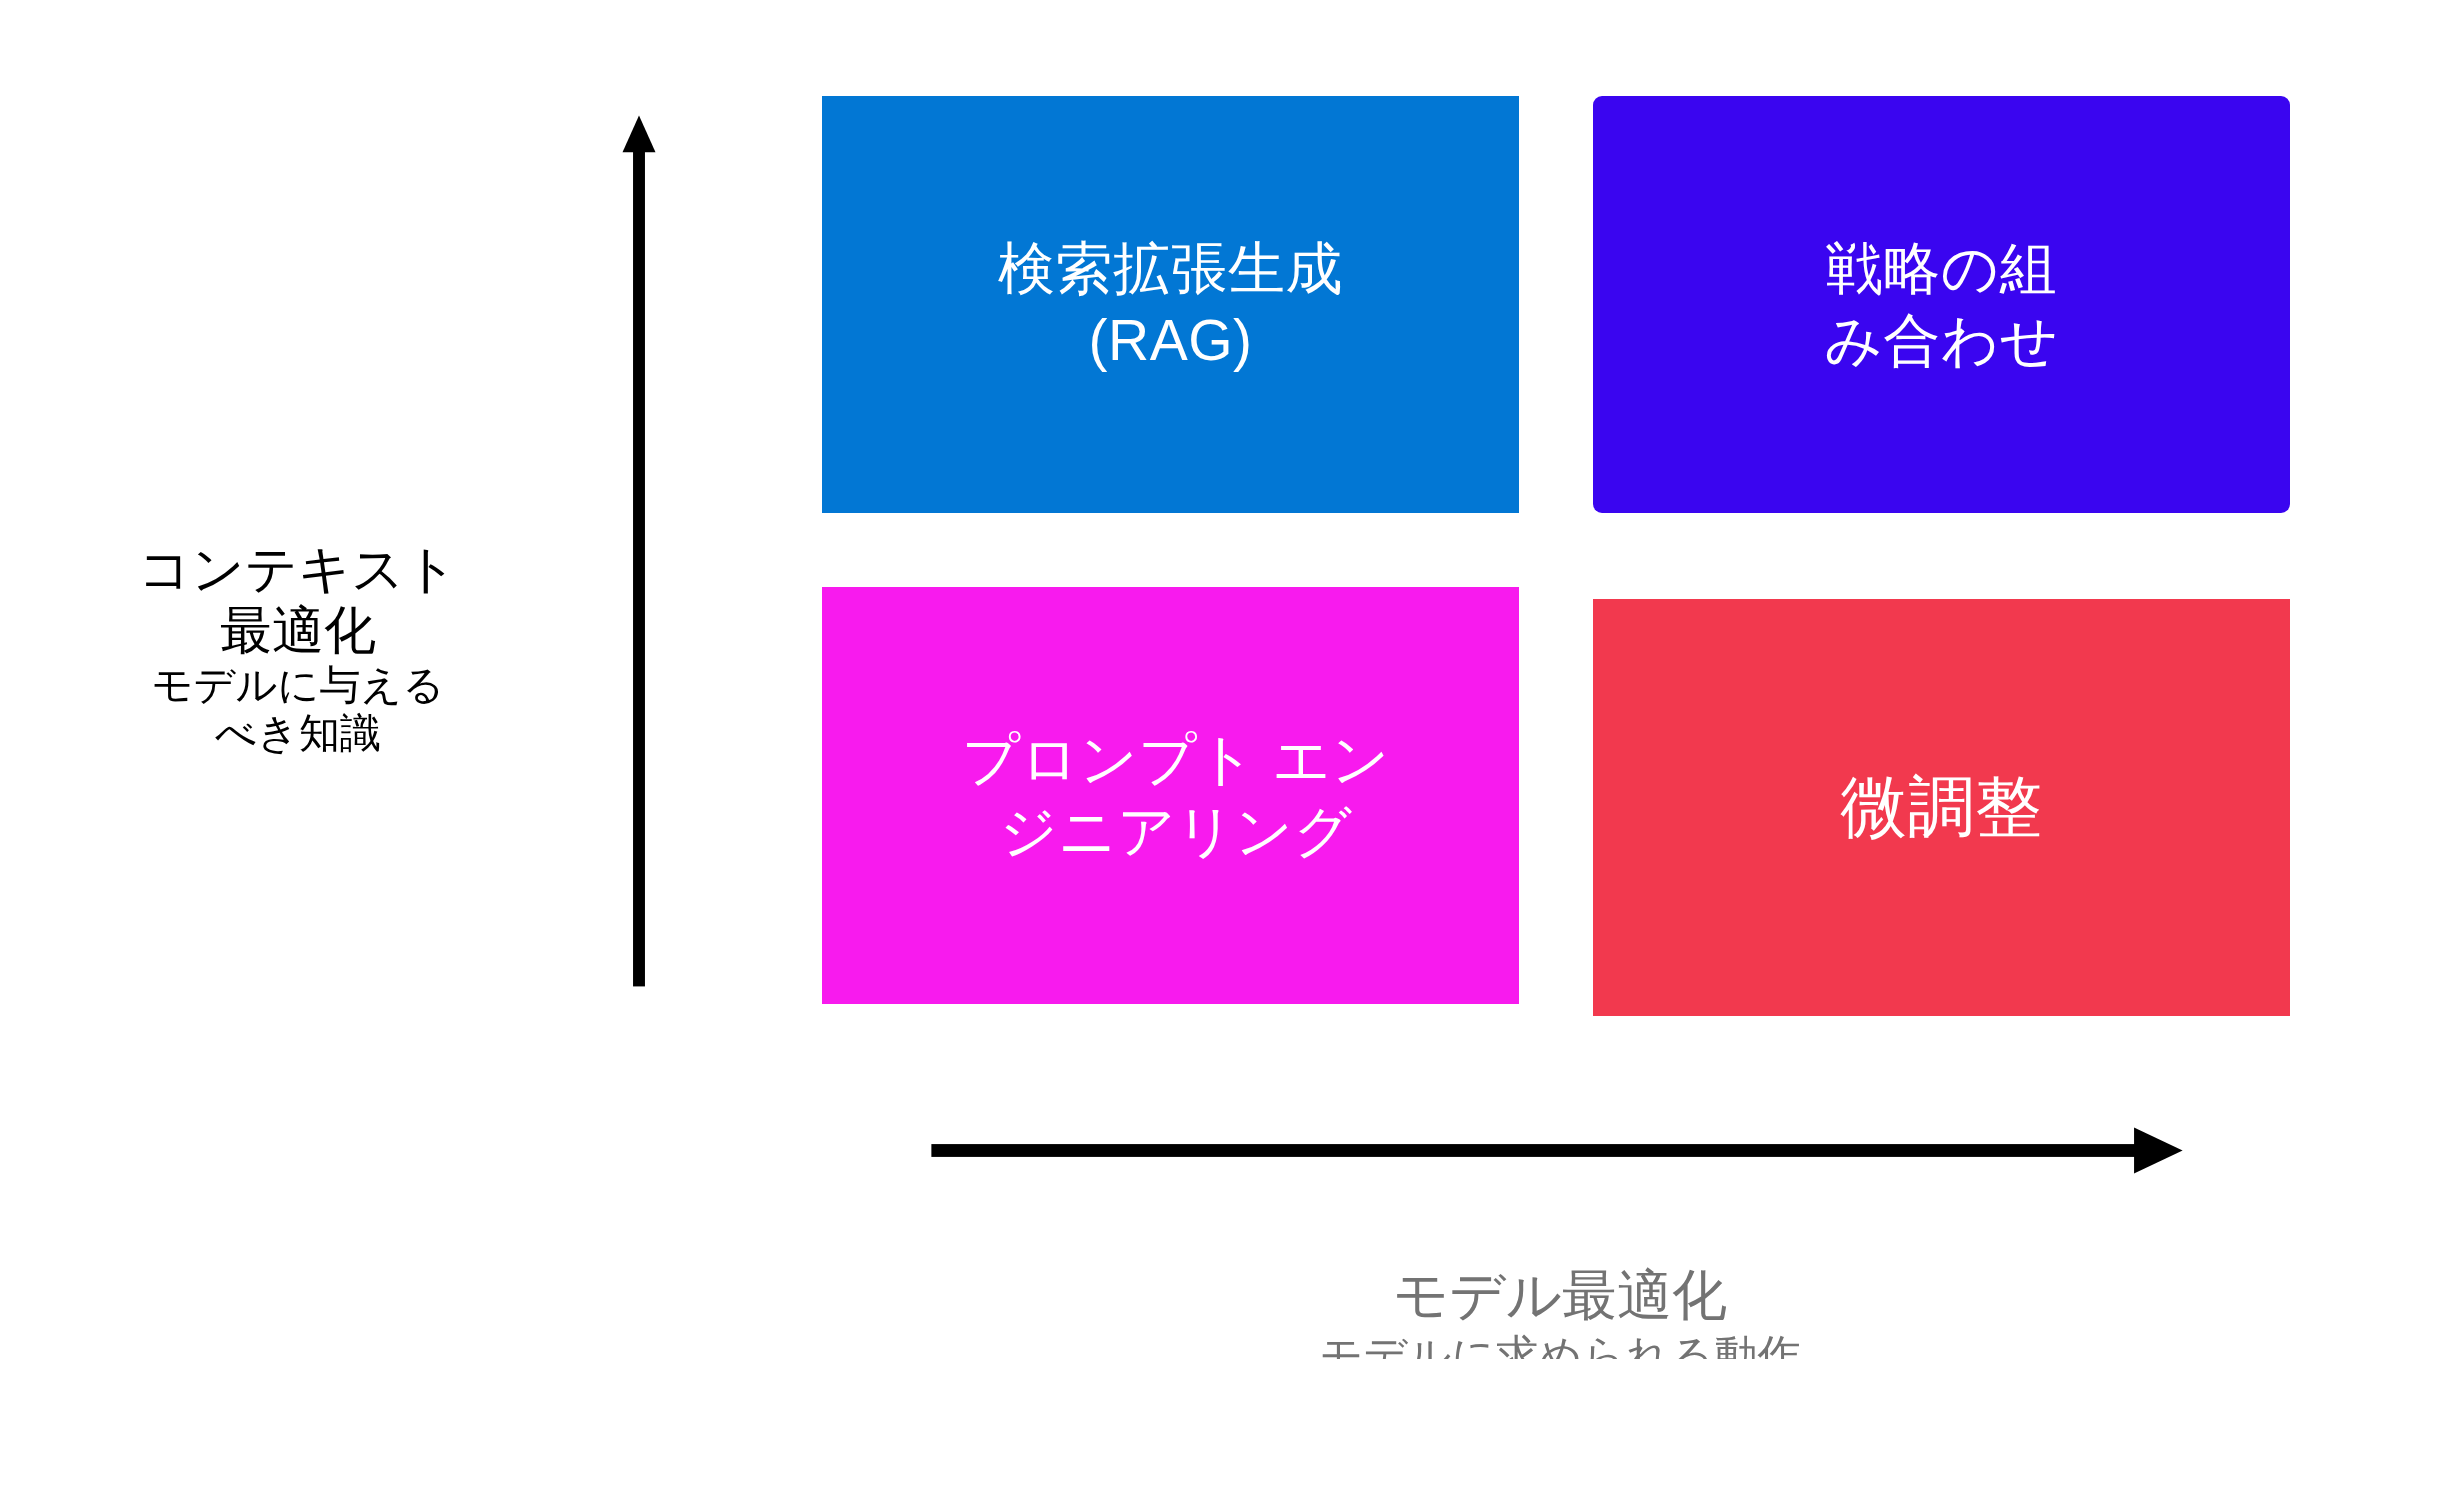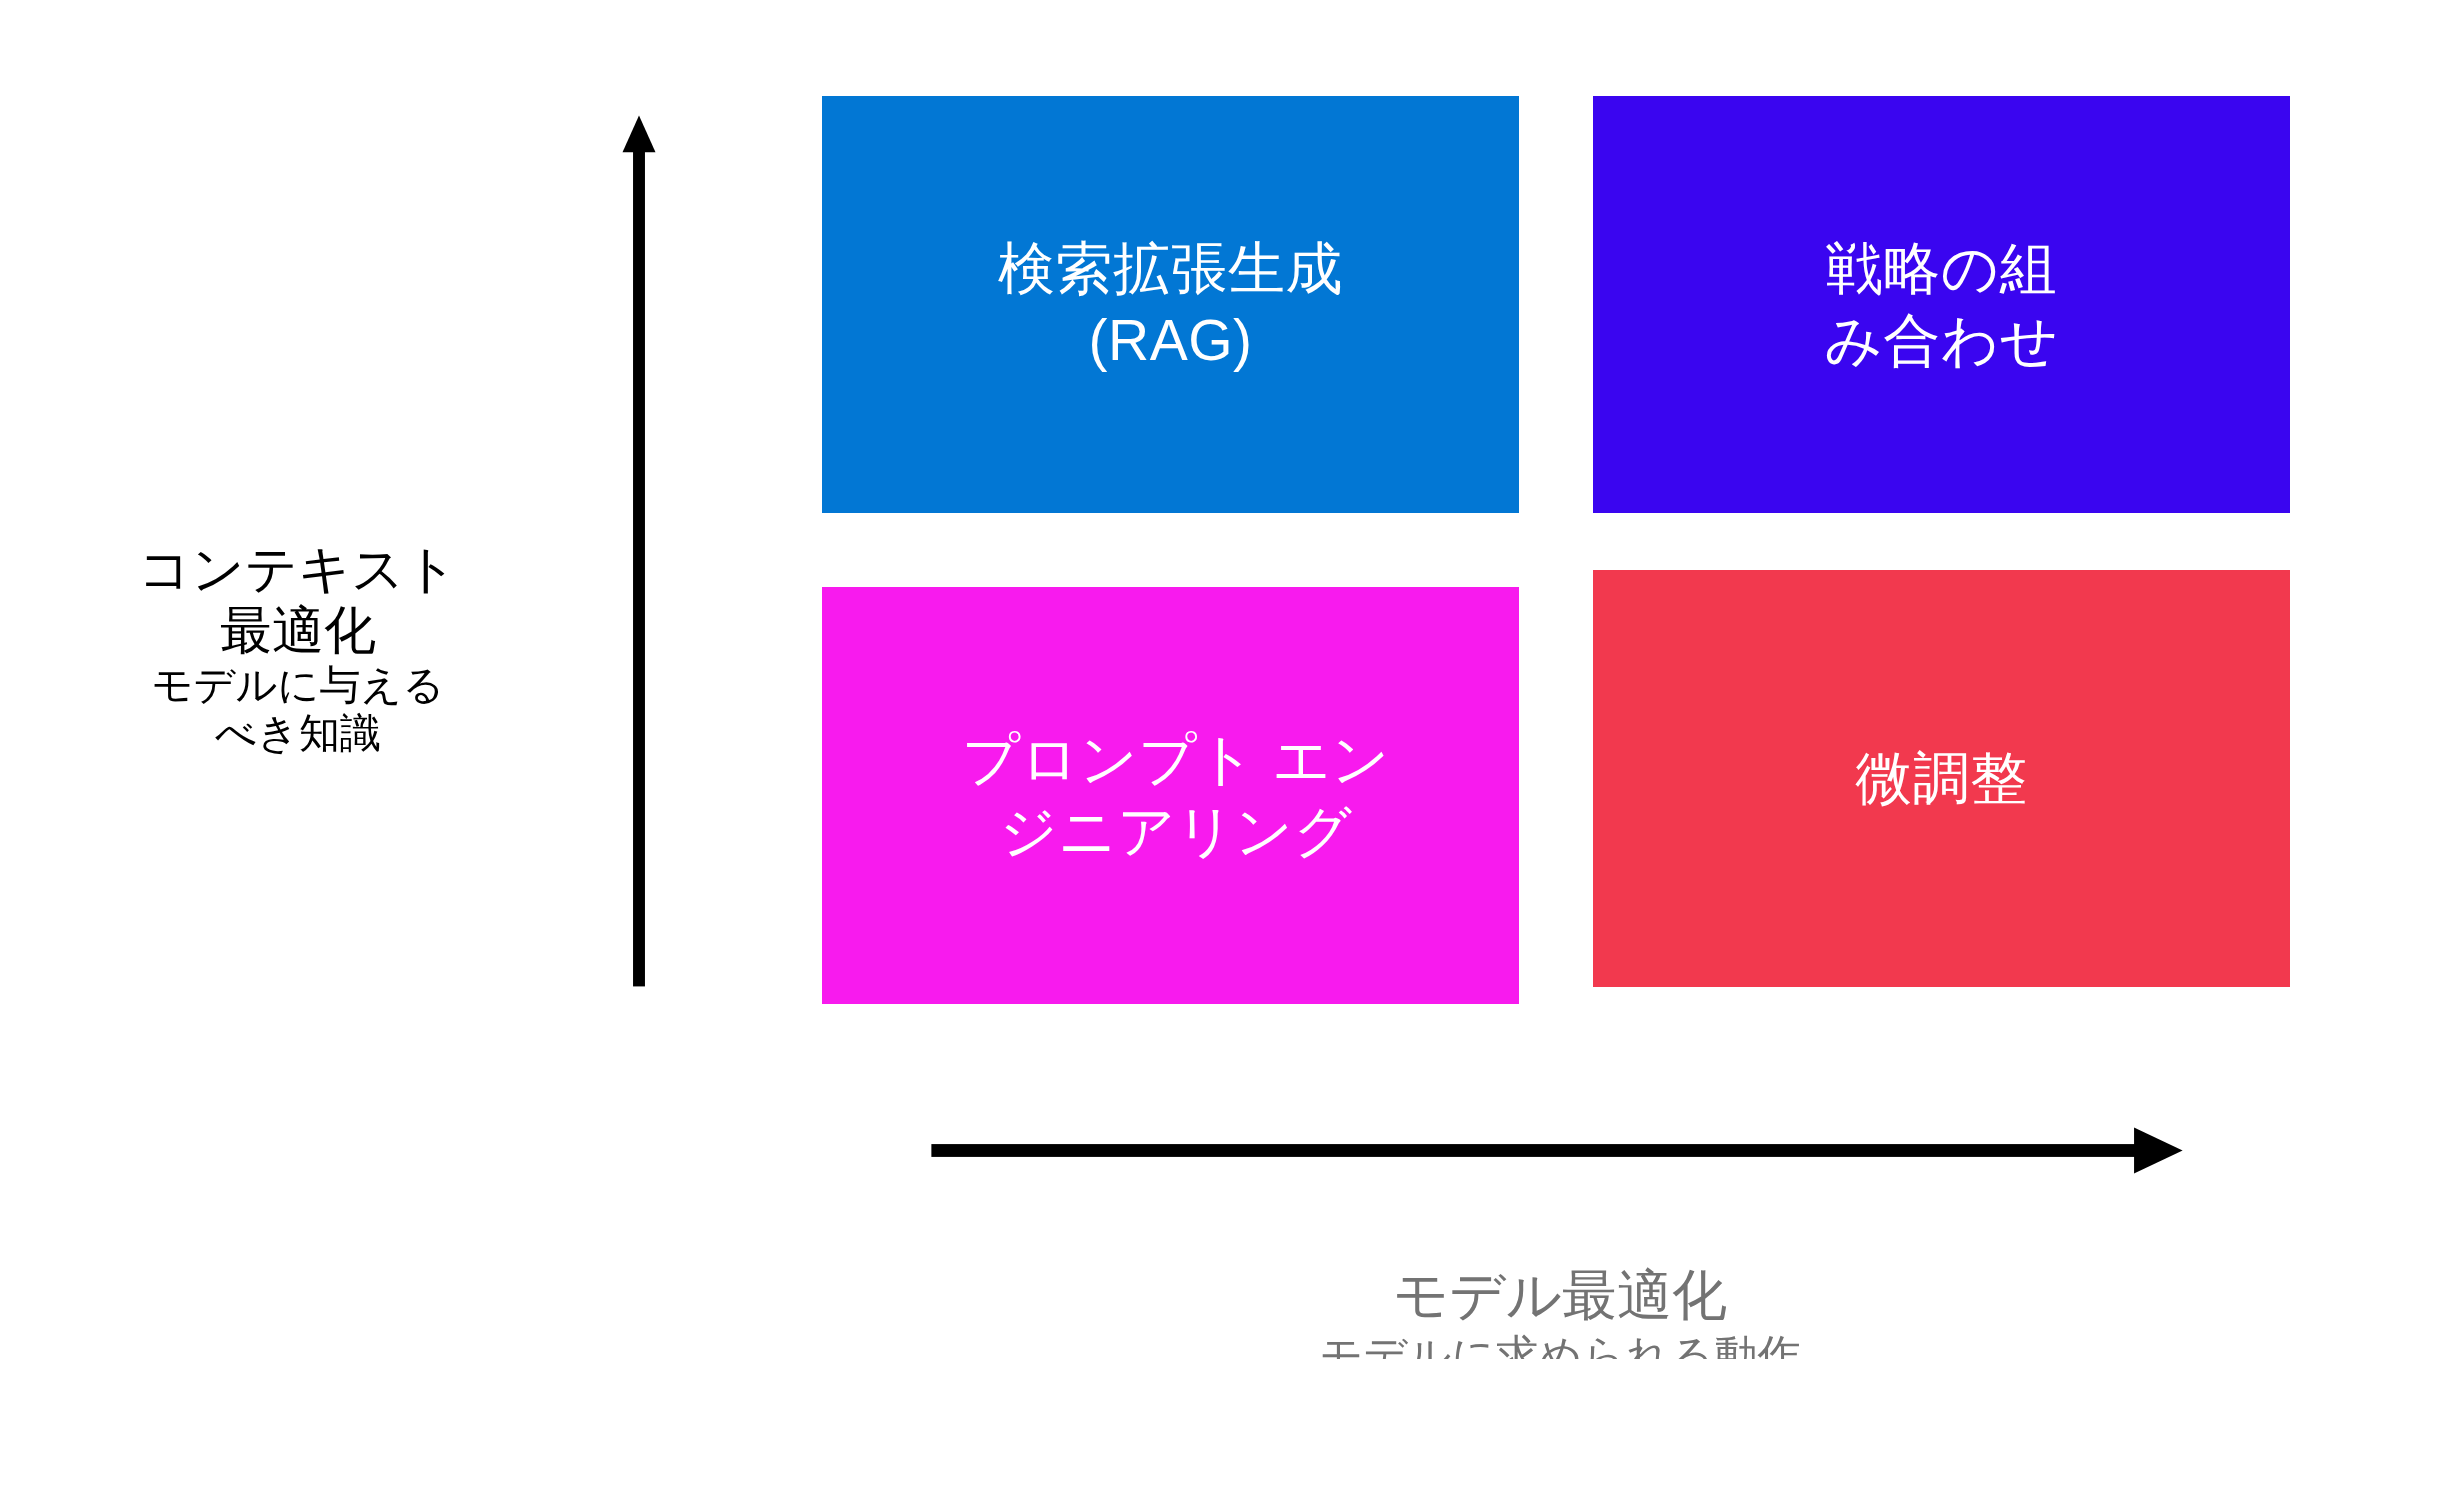--- a/index.html
+++ b/index.html
@@ -45,23 +45,23 @@
     width: 697px; height: 417px;
     font-size: 57px;
   }
   #quad-prompt {
     left: 822px;  top: 587px;
     width: 697px; height: 417px;
     font-size: 57px;
     padding-left: 37px;
   }
   #quad-finetune {
-    left: 1593px; top: 570px;
+    left: 1593px; top: 599px;
     width: 697px; height: 417px;
-    font-size: 57px;
+    font-size: 67px;
   }
 
   
   #y-axis-arrow {
     position: absolute;
     left: 606px;
     top: 115px;
     width: 66px;
     height: 872px;
   }
@@ -129,21 +129,21 @@
       <rect x="0" y="35" width="1320" height="14" fill="#000000"></rect>
       <polygon points="1365,42 1312,67 1312,17" fill="#000000"></polygon>
     </svg>
   </div>
 
   <div id="quad-rag" class="quad" style="background:#0277D4;">
     <span>検索拡張生成
 (RAG)</span>
   </div>
 
-  <div id="quad-combo" class="quad" style="background:#3A05F0;">
+  <div id="quad-combo" class="quad" style="background:#3A05F0;border-radius:9px;">
     <span>戦略の組
 み合わせ</span>
   </div>
 
   <div id="quad-prompt" class="quad" style="background:#F81AEE;">
     <span>プロンプト エン
 ジニアリング</span>
   </div>
 
   <div id="quad-finetune" class="quad" style="background:#F2394E;">

